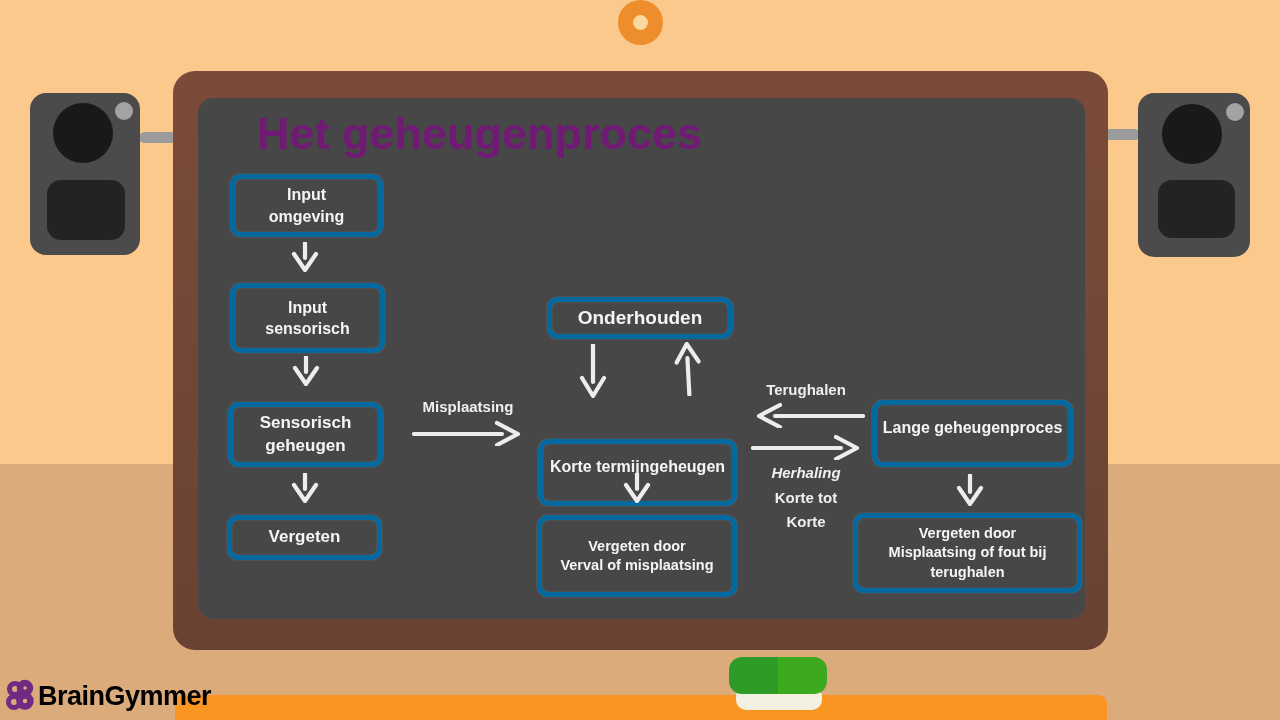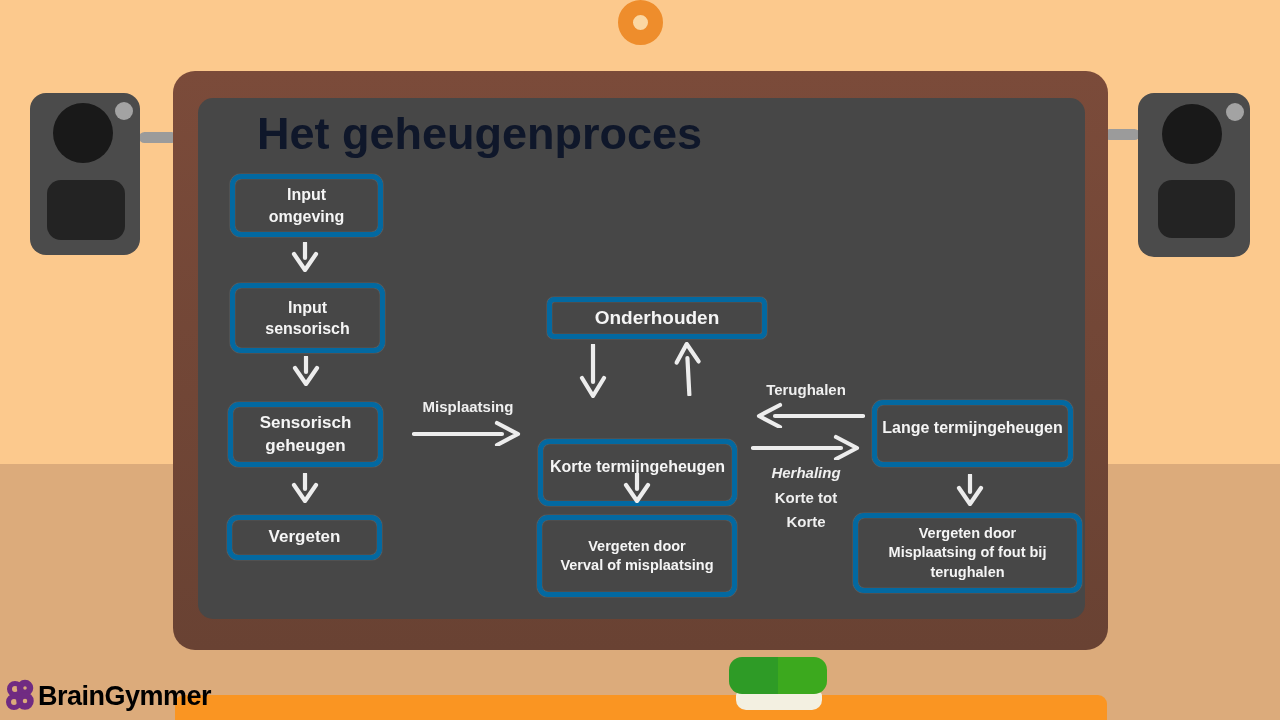--- a/index.html
+++ b/index.html
@@ -30,33 +30,33 @@
   .connector { position:absolute; height:11px; background:#9b9b9b; border-radius:6px; }
   .connector-left  { left:139px; top:132px; width:38px; }
   .connector-right { left:1104px; top:129px; width:36px; }
 
   
   .board-frame { position:absolute; left:173px; top:71px; width:935px; height:579px;
                  background:linear-gradient(#7b4b3a, #694233); border-radius:22px; }
   .board-surface { position:absolute; left:25px; top:27px; width:887px; height:521px;
                    background:#474747; border-radius:15px; }
 
-  .title { position:absolute; left:257px; top:108px; margin:0; color:#0f172a;
+  .title { position:absolute; left:257px; top:108px; margin:0; color:#701a75;
            font-size:45px; font-weight:bold; letter-spacing:0; }
 
   
   .node { position:absolute; box-sizing:border-box; border:5px solid #0369a1; border-radius:11px;
           display:flex; flex-direction:column; align-items:center; justify-content:center;
           color:#f5f5f5; font-weight:bold; text-align:center; line-height:1.32;
           box-shadow:0 0 1px rgba(255,255,255,.55), inset 0 0 1px rgba(255,255,255,.45); }
   .n-input-omgeving      { left:230px; top:174px; width:153px; height:63px; font-size:16px; }
   .n-input-sensorisch    { left:230px; top:283px; width:155px; height:70px; font-size:16px; }
   .n-sensorisch-geheugen { left:228px; top:402px; width:155px; height:65px; font-size:17px; }
   .n-vergeten            { left:227px; top:515px; width:155px; height:45px; font-size:17px; }
-  .n-onderhouden         { left:547px; top:297px; width:220px; height:42px; font-size:19px;border-radius:7px; }
+  .n-onderhouden         { left:547px; top:297px; width:186px; height:42px; font-size:19px; }
   .n-korte               { left:538px; top:400px; width:199px; height:67px; font-size:16px;
                            justify-content:flex-start; padding-top:12px;margin-top:39px; }
   .n-lange               { left:872px; top:400px; width:201px; height:67px; font-size:16px;
                            justify-content:flex-start; padding-top:12px; }
   .n-verg-verval         { left:537px; top:515px; width:200px; height:82px; font-size:14.5px; }
   .n-verg-misplaatsing   { left:853px; top:513px; width:229px; height:80px; font-size:14.5px; }
 
   .edge-label { position:absolute; width:120px; color:#efefef; font-weight:bold;
                 font-size:15px; text-align:center; }
   .l-concentratie { left:408px; top:398px; }
@@ -128,21 +128,21 @@
   </div>
   <div class="node n-korte">
     <div>Korte termijngeheugen</div>
   </div>
   <div class="node n-verg-verval">
     <div>Vergeten door</div>
     <div>Verval of misplaatsing</div>
   </div>
 
   <div class="node n-lange">
-    <div>Lange termijngeheugen</div>
+    <div>Lange geheugenproces</div>
   </div>
   <div class="node n-verg-misplaatsing">
     <div>Vergeten door</div>
     <div>Misplaatsing of fout bij</div>
     <div>terughalen</div>
   </div>
 
   <div class="edge-label l-concentratie">Misplaatsing</div>
   <div class="edge-label l-terughalen">Terughalen</div>
   <div class="edge-label l-herhaling">Herhaling</div>

